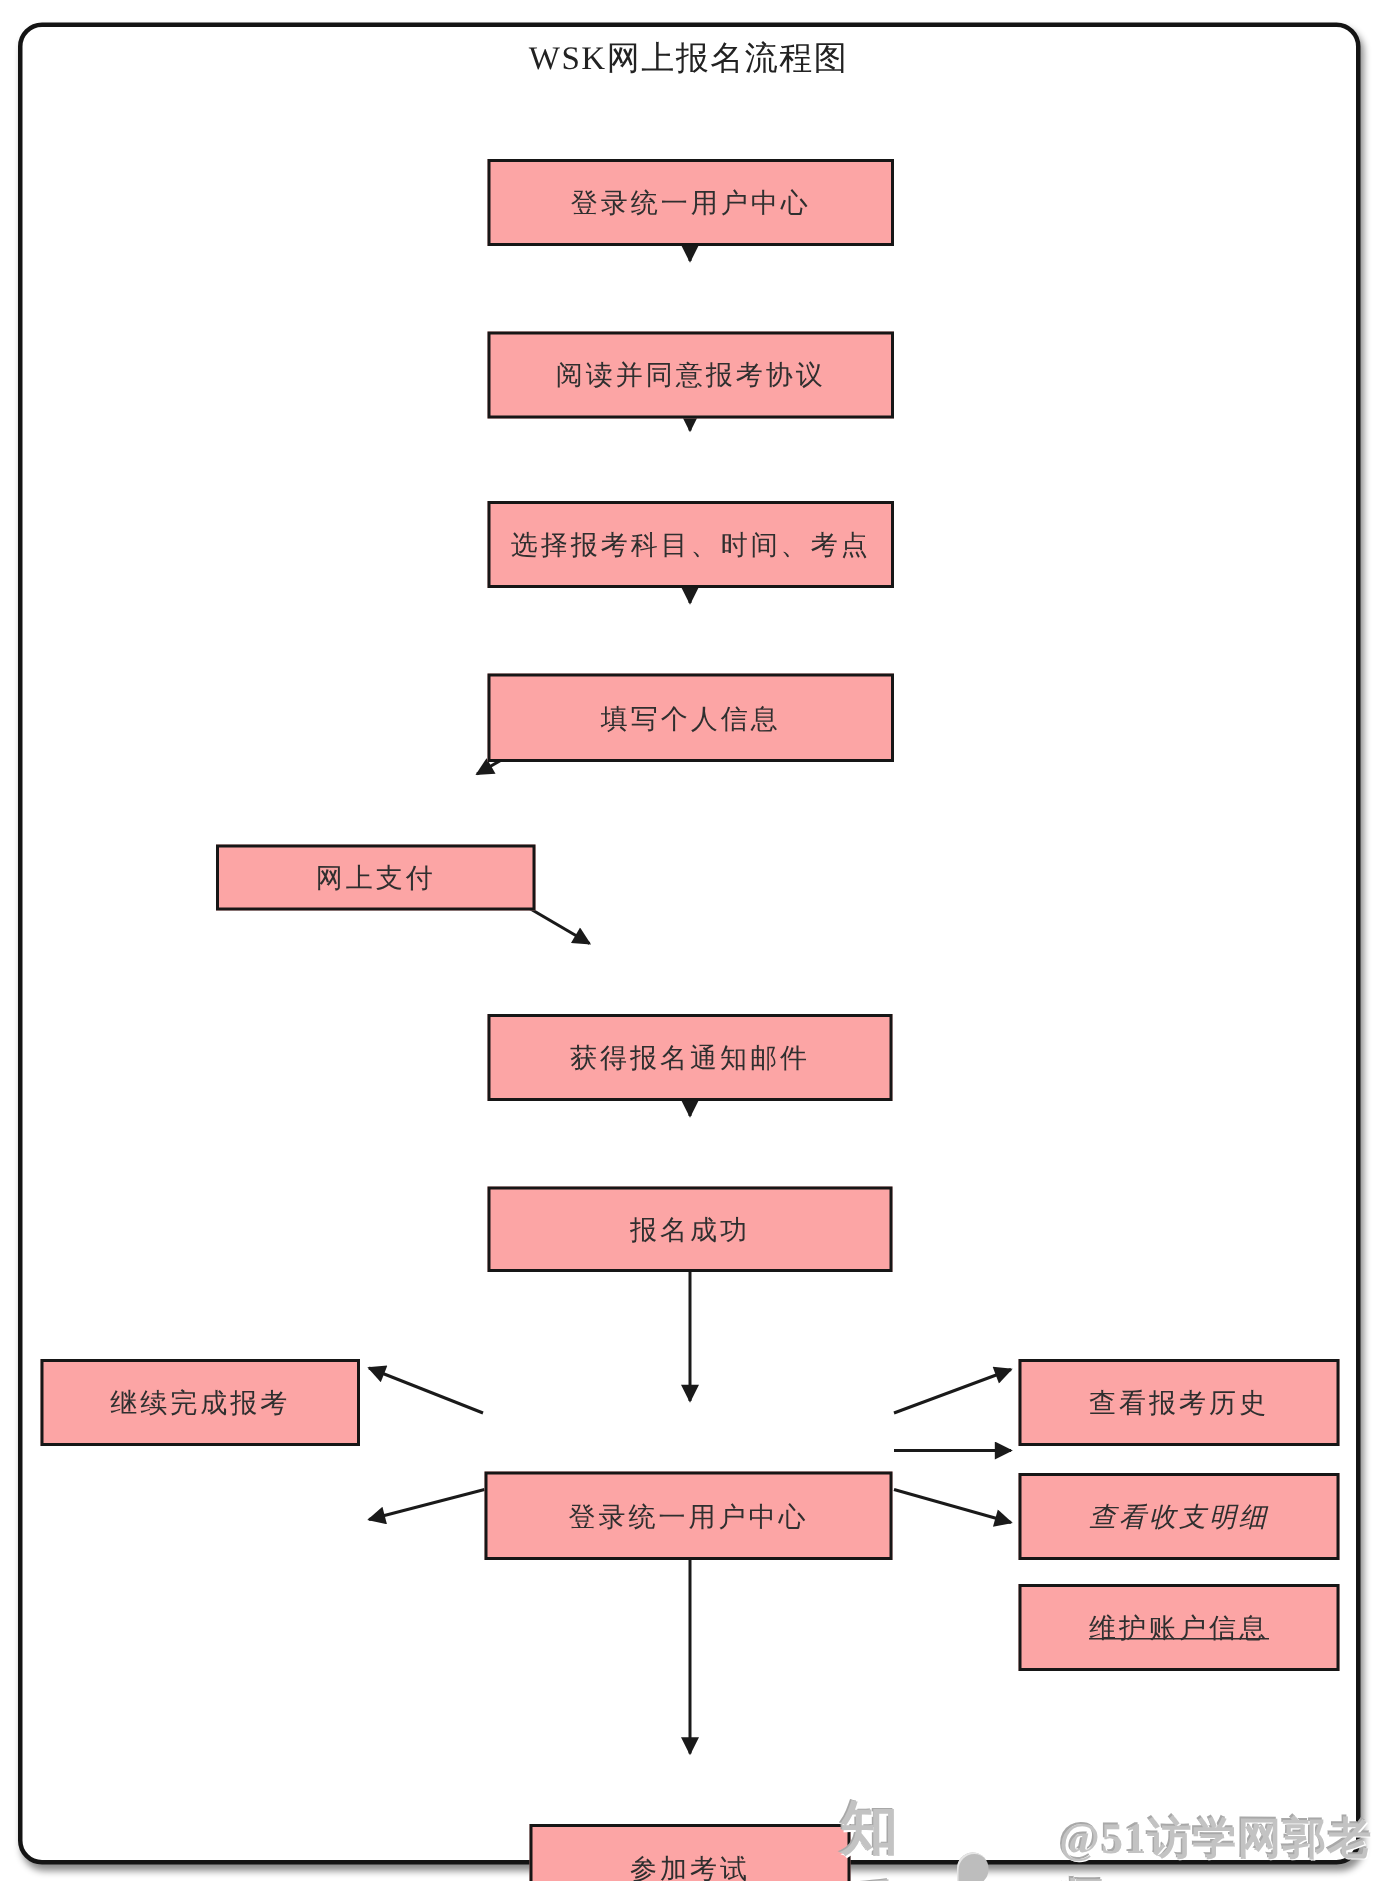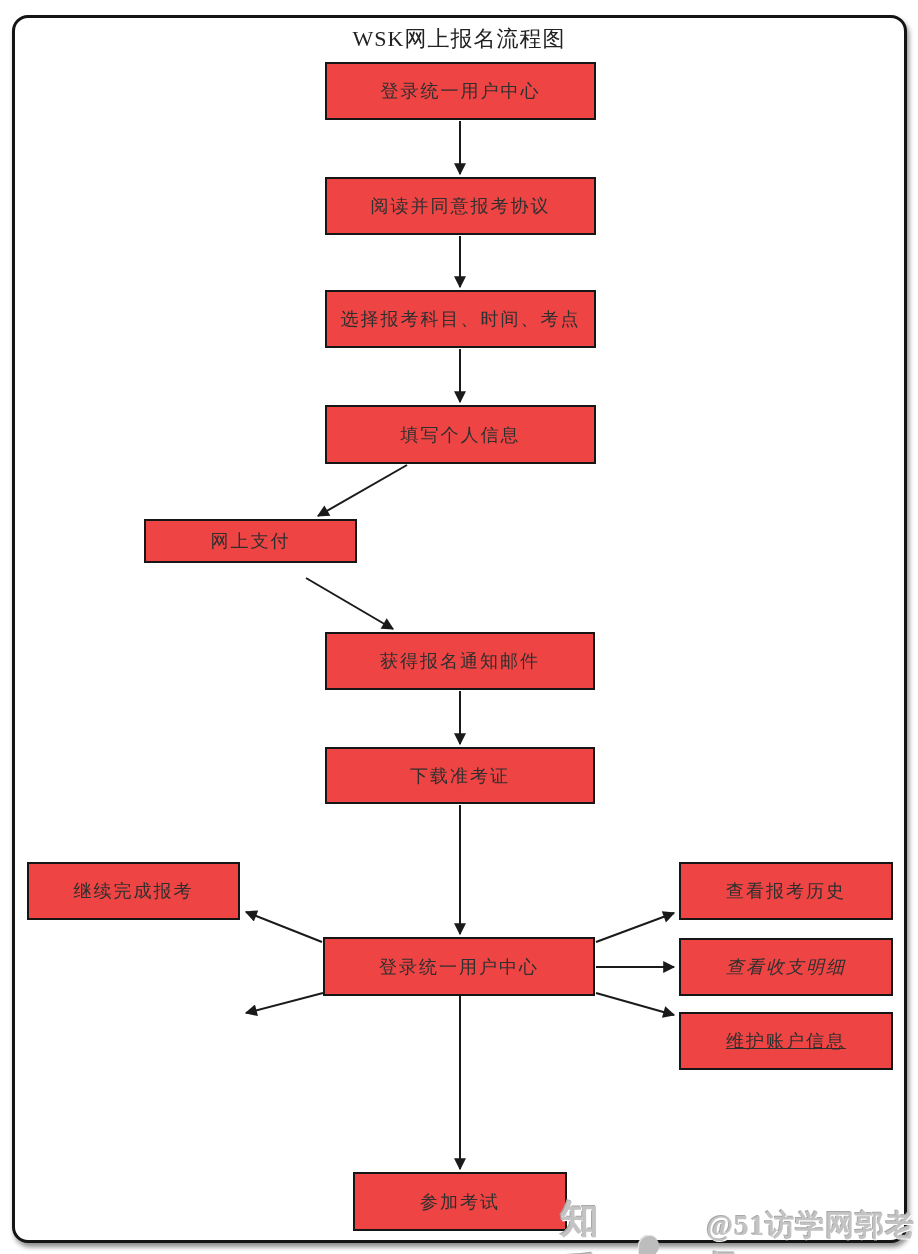--- a/index.html
+++ b/index.html
@@ -37,28 +37,29 @@
     left: 0;
     top: 0;
     width: 918px;
     height: 1254px;
     pointer-events: none;
   }
   .node {
     position: absolute;
     box-sizing: border-box;
     border: 2px solid #161616;
-    background: #ef4444;
+    background: #fca5a5;
     display: flex;
     align-items: center;
     justify-content: center;
     font-size: 18px;
     color: #2f2f2f;
     letter-spacing: 2px;
     white-space: nowrap;
+    margin-top: 44px;
   }
   
   .n-login-top       { left: 325px; top:  62px; width: 271px; height: 58px; }
   .n-agree           { left: 325px; top: 177px; width: 271px; height: 58px; }
   .n-select          { left: 325px; top: 290px; width: 271px; height: 58px; }
   .n-fill-info       { left: 325px; top: 405px; width: 271px; height: 59px; }
   .n-pay             { left: 144px; top: 519px; width: 213px; height: 44px; }
   .n-email           { left: 325px; top: 632px; width: 270px; height: 58px; }
   .n-success         { left: 325px; top: 747px; width: 270px; height: 57px; }
   .n-login-hub       { left: 323px; top: 937px; width: 272px; height: 59px; }
@@ -130,21 +131,21 @@
       <line x1="460" y1="996" x2="460" y2="1169" marker-end="url(#arrowhead)"></line>
     </g>
   </svg>
 
   <div class="node n-login-top">登录统一用户中心</div>
   <div class="node n-agree">阅读并同意报考协议</div>
   <div class="node n-select">选择报考科目、时间、考点</div>
   <div class="node n-fill-info">填写个人信息</div>
   <div class="node n-pay">网上支付</div>
   <div class="node n-email">获得报名通知邮件</div>
-  <div class="node n-success">下载准考证</div>
+  <div class="node n-success">报名成功</div>
   <div class="node n-continue-reg">继续完成报考</div>
   <div class="node n-view-history">查看报考历史</div>
   <div class="node n-login-hub">登录统一用户中心</div>
   <div class="node n-view-detail">查看收支明细</div>
   <div class="node n-maintain-acct">维护账户信息</div>
   <div class="node n-exam">参加考试</div>
 
   <div class="watermark">
     <span class="brand">知乎</span>
     <span class="zhihu-bubble"></span>

